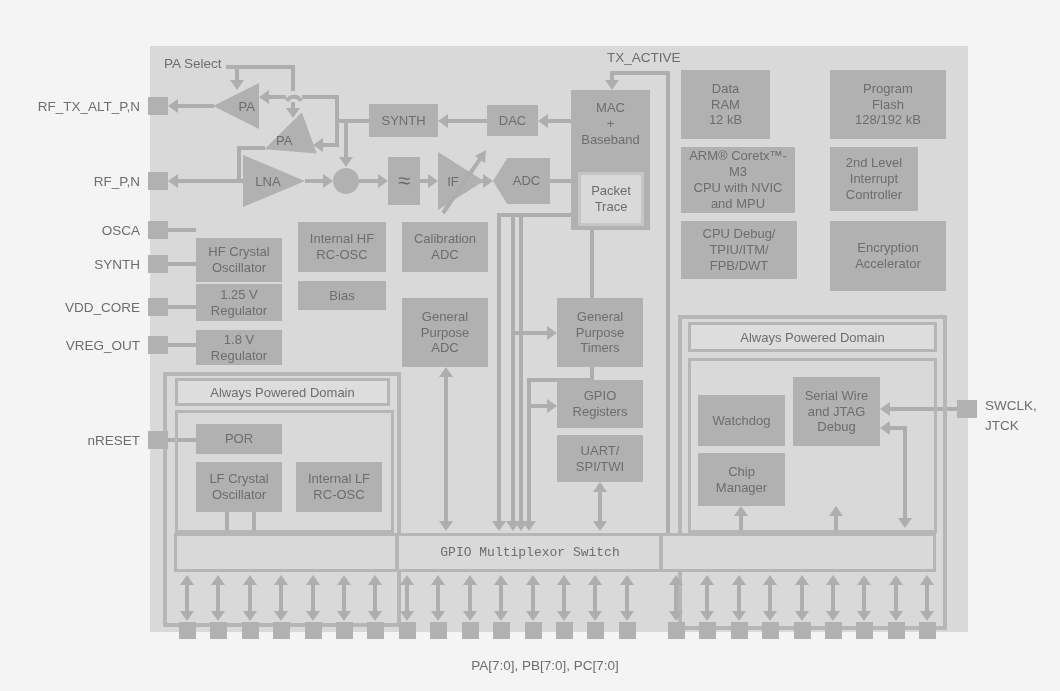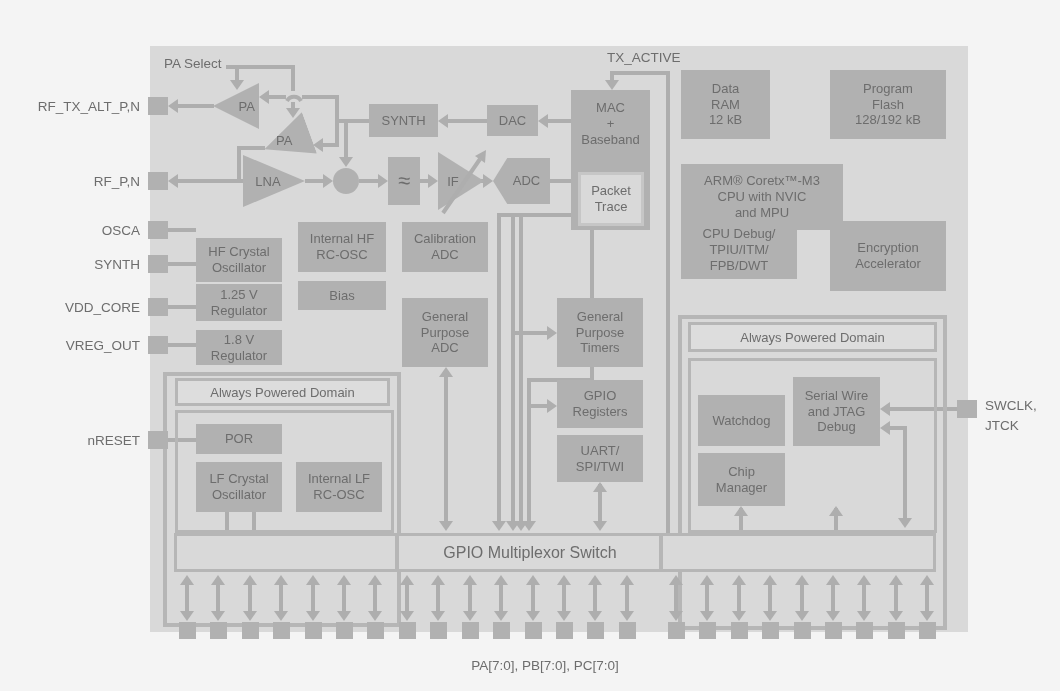--- a/index.html
+++ b/index.html
@@ -23,21 +23,21 @@
   .ah{position:absolute;width:0;height:0;border:solid transparent;}
   .ah.r{border-width:7px 0 7px 10px;border-left-color:var(--w);}
   .ah.l{border-width:7px 10px 7px 0;border-right-color:var(--w);}
   .ah.u{border-width:0 7px 10px 7px;border-bottom-color:var(--w);}
   .ah.d{border-width:10px 7px 0 7px;border-top-color:var(--w);}
   .pad{position:absolute;background:var(--blk);}
   .lbl{position:absolute;color:var(--txt);font-size:13.5px;white-space:pre-line;}
   .tri{position:absolute;background:var(--blk);color:var(--txt);font-size:13px;
        display:flex;align-items:center;}
   .mixer{position:absolute;background:var(--blk);border-radius:50%;}
-  .muxlbl{position:absolute;color:var(--txt);font-size:16px;display:flex;align-items:center;justify-content:center;}
+  .muxlbl{position:absolute;color:var(--txt);font-size:13px;display:flex;align-items:center;justify-content:center;font-family:Liberation Mono, monospace;}
   svg.overlay{position:absolute;left:0;top:0;pointer-events:none;}
 </style>
 </head>
 <body>
 
 <div id="stage">
 
   <div class="chip" style="left:150px;top:46px;width:818px;height:586px"></div>
 
   <div class="wire" style="left:226px;top:65px;width:67px;height:4px"></div>
@@ -166,23 +166,26 @@
 Baseband</div>
   <div class="inner-lt" style="left:578px;top:172px;width:66px;height:54px">Packet
 Trace</div>
 
   <div class="blk" style="left:681px;top:70px;width:89px;height:69px">Data
 RAM
 12 kB</div>
   <div class="blk" style="left:830px;top:70px;width:116px;height:69px">Program
 Flash
 128/192 kB</div>
-  <div class="blk" style="left:681px;top:164px;width:162px;height:66px">ARM® Coretx™-M3
+  <div class="blk" style="left:681px;top:147px;width:114px;height:66px">ARM® Coretx™-M3
 CPU with NVIC
 and MPU</div>
+  <div class="blk" style="left:830px;top:147px;width:88px;height:64px">2nd Level
+Interrupt
+Controller</div>
   <div class="blk" style="left:681px;top:221px;width:116px;height:58px">CPU Debug/
 TPIU/ITM/
 FPB/DWT</div>
   <div class="blk" style="left:830px;top:221px;width:116px;height:70px">Encryption
 Accelerator</div>
 
   <div class="blk" style="left:196px;top:238px;width:86px;height:44px">HF Crystal
 Oscillator</div>
   <div class="blk" style="left:298px;top:222px;width:88px;height:50px">Internal HF
 RC-OSC</div>

